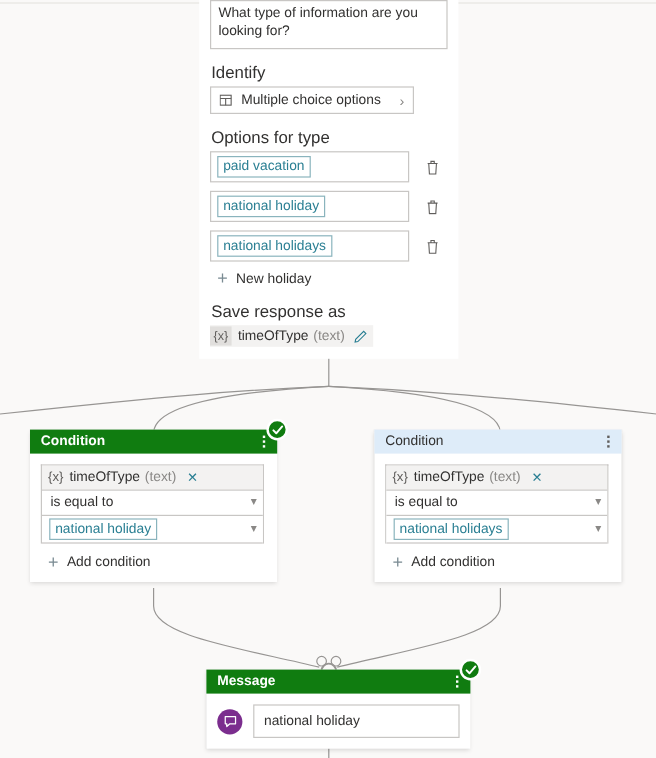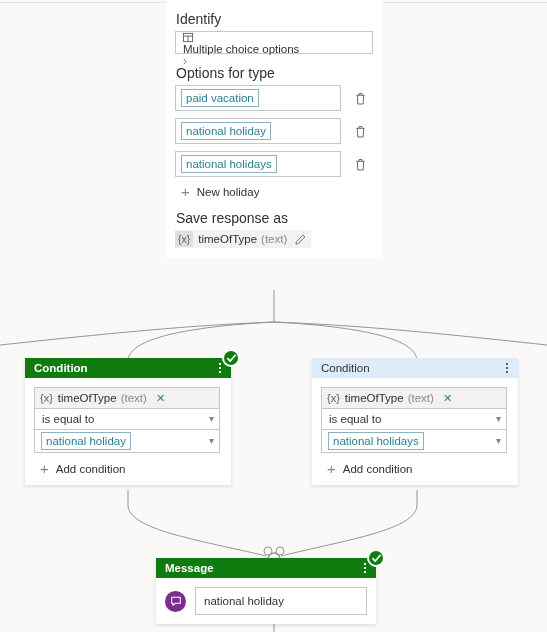--- a/index.html
+++ b/index.html
@@ -61,30 +61,29 @@
     color: #323130;
     margin-top: 0px;
   }
   .qp-label {
     font-size: 14px;
     color: #323130;
     margin: 11px 0 4px 1px;
   }
   .qp-select {
     box-sizing: border-box;
-    width: 198px;
+    width: 170px;
     height: 23px;
     border: 1px solid #c8c6c4;
     background: #fff;
     display: flex;
-    align-items: flex-start;
+    align-items: center;
     padding: 0 5px 0 7px;
     font-size: 11.5px;
     color: #323130;
-    flex-direction: column;
   }
   .qp-select .grid-ico { margin-right: 7px; display:flex; }
   .qp-select .sel-text { flex: 1; }
   .qp-select .chev { color: #8a8886; font-size: 12px; line-height: 1; padding-right:2px;}
 
   .opt-row {
     display: flex;
     align-items: center;
     margin-bottom: 7px;
   }
@@ -308,20 +307,21 @@
       <path d="M274,620 L274,632"></path>
     </g>
 
     <circle cx="268" cy="551" r="4" fill="#faf9f8" stroke="#979593" stroke-width="1"></circle>
     <circle cx="280" cy="551" r="4" fill="#faf9f8" stroke="#979593" stroke-width="1"></circle>
     <circle cx="274" cy="559" r="6" fill="#faf9f8" stroke="#979593" stroke-width="1.6"></circle>
   </svg>
 
   <div id="question-panel">
 
+    <div class="qp-textarea">What type of information are you looking for?</div>
 
     <div class="qp-label">Identify</div>
 
     <div class="qp-select">
       <span class="grid-ico">
         <svg width="11" height="11" viewBox="0 0 12 12">
           <rect x="0.5" y="1.5" width="10" height="9" fill="none" stroke="#605e5c" stroke-width="1"></rect>
           <line x1="0.5" y1="4.5" x2="10.5" y2="4.5" stroke="#605e5c" stroke-width="1"></line>
           <line x1="5.5" y1="4.5" x2="5.5" y2="10.5" stroke="#605e5c" stroke-width="1"></line>
         </svg>
@@ -452,21 +452,21 @@
           <span class="dd-chev">▾</span>
         </div>
       </div>
       <div class="add-cond">
         <span class="plus-ico">+</span>
         <span>Add condition</span>
       </div>
     </div>
   </div>
 
-  <div class="node" style="left:156px; top:558px; width:220px;">
+  <div class="node" style="left:172px; top:558px; width:220px;">
     <div class="node-header green">
       <span class="node-title">Message</span>
       <span class="kebab">
         <i></i>
           <i></i>
           <i></i>
       </span>
     </div>
     <div class="node-body">
       <div class="msg-row">

